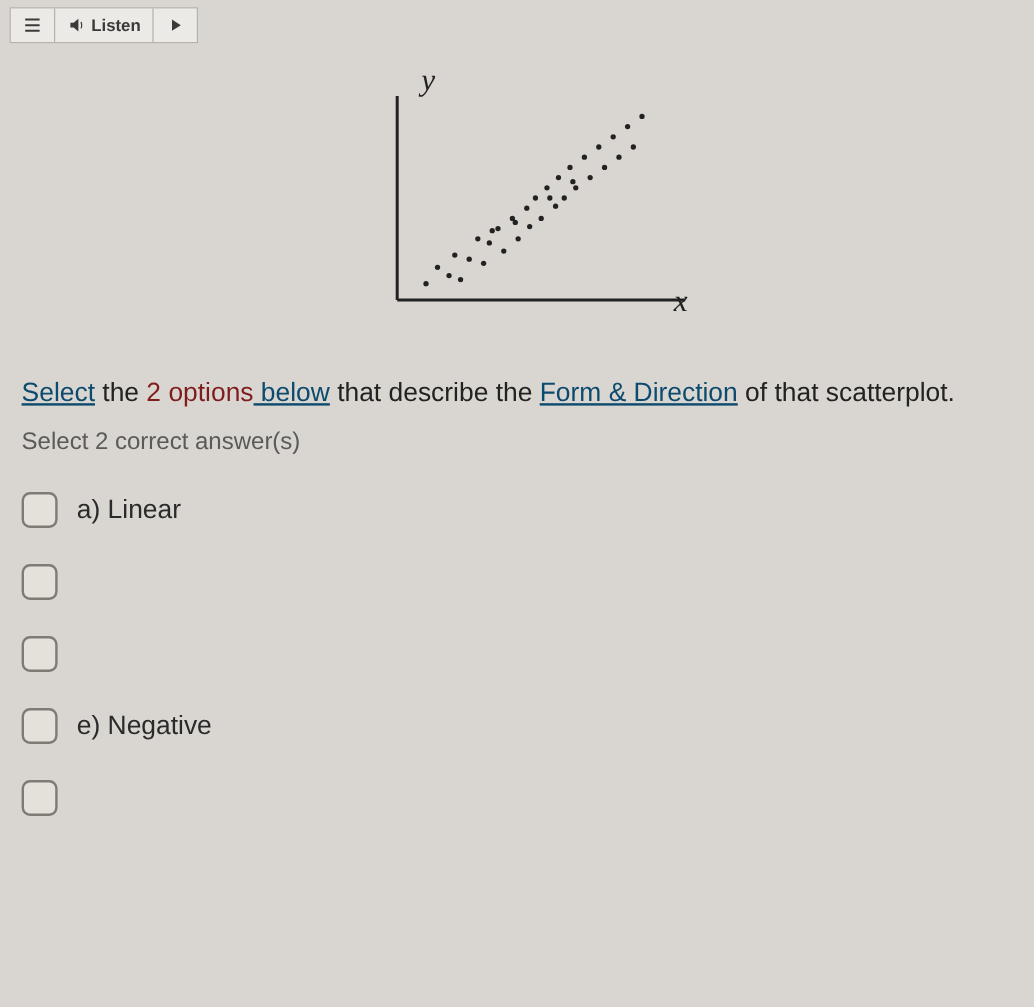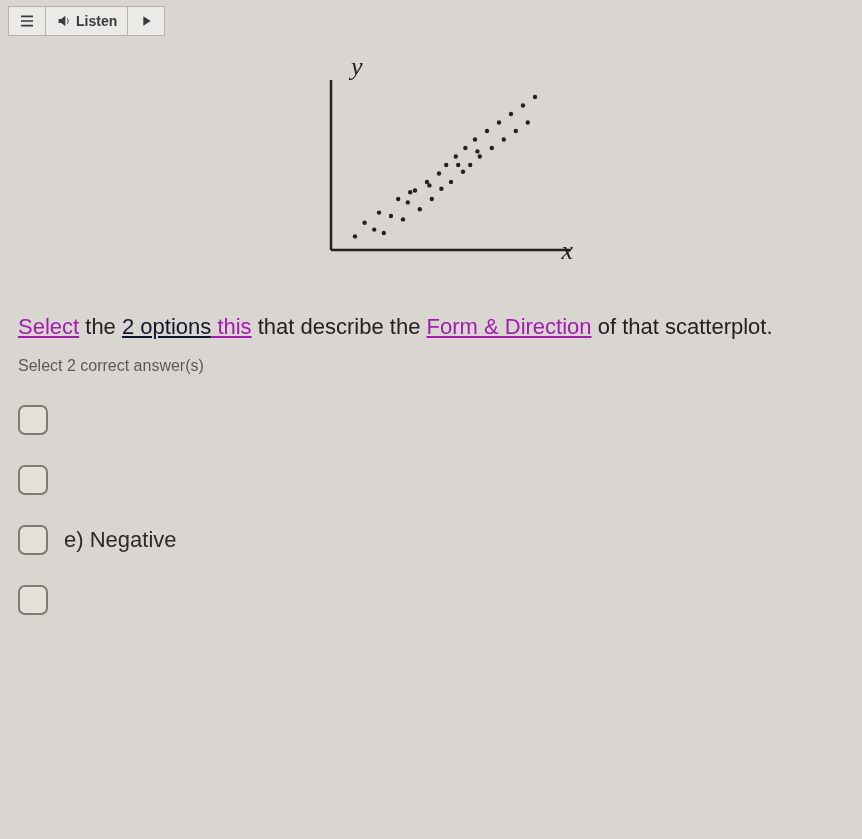--- a/index.html
+++ b/index.html
@@ -58,24 +58,24 @@
     width: 280px;
     height: 200px;
     display: block;
     margin-left: 40px;
   }
   .question {
     font-size: 22px;
     margin: 40px 18px 14px;
     line-height: 1.5;
   }
-  .question .u { text-decoration: underline; color: #a21caf; }
-  .question .red { color: #0f172a; text-decoration: underline; }
+  .question .u { text-decoration: underline; color: #0c4a6e; }
+  .question .red { color: #7f1d1d; }
   .instructions {
-    font-size: 16px;
+    font-size: 20px;
     color: #5a5a58;
     margin: 0 18px 18px;
   }
   .options { margin: 0 18px; }
   .option {
     display: flex;
     align-items: center;
     gap: 16px;
     margin: 30px 0;
     font-size: 22px;
@@ -157,26 +157,30 @@
         <circle cx="99.2" cy="122.2" r="2.2"></circle>
         <circle cx="118.4" cy="115.4" r="2.2"></circle>
         <circle cx="147.2" cy="95.0" r="2.2"></circle>
         <circle cx="166.4" cy="81.4" r="2.2"></circle>
       </g>
   </svg>
   <span class="xlabel">x</span>
 </div>
 
 <div class="question">
-  <span class="u">Select</span><span> the </span><span class="red">2 options</span><span class="u"> this</span><span> that describe the </span><span class="u">Form &amp; Direction</span><span> of that scatterplot.</span>
+  <span class="u">Select</span><span> the </span><span class="red">2 options</span><span class="u"> below</span><span> that describe the </span><span class="u">Form &amp; Direction</span><span> of that scatterplot.</span>
 </div>
 
 <div class="instructions">Select 2 correct answer(s)</div>
 
 <div class="options">
+  <div class="option">
+    <span class="cb"></span>
+    <span class="text">a)  Linear</span>
+  </div>
   <div class="option">
     <span class="cb"></span>
   </div>
   <div class="option">
     <span class="cb"></span>
   </div>
   <div class="option">
     <span class="cb"></span>
     <span class="text">e)  Negative</span>
   </div>

